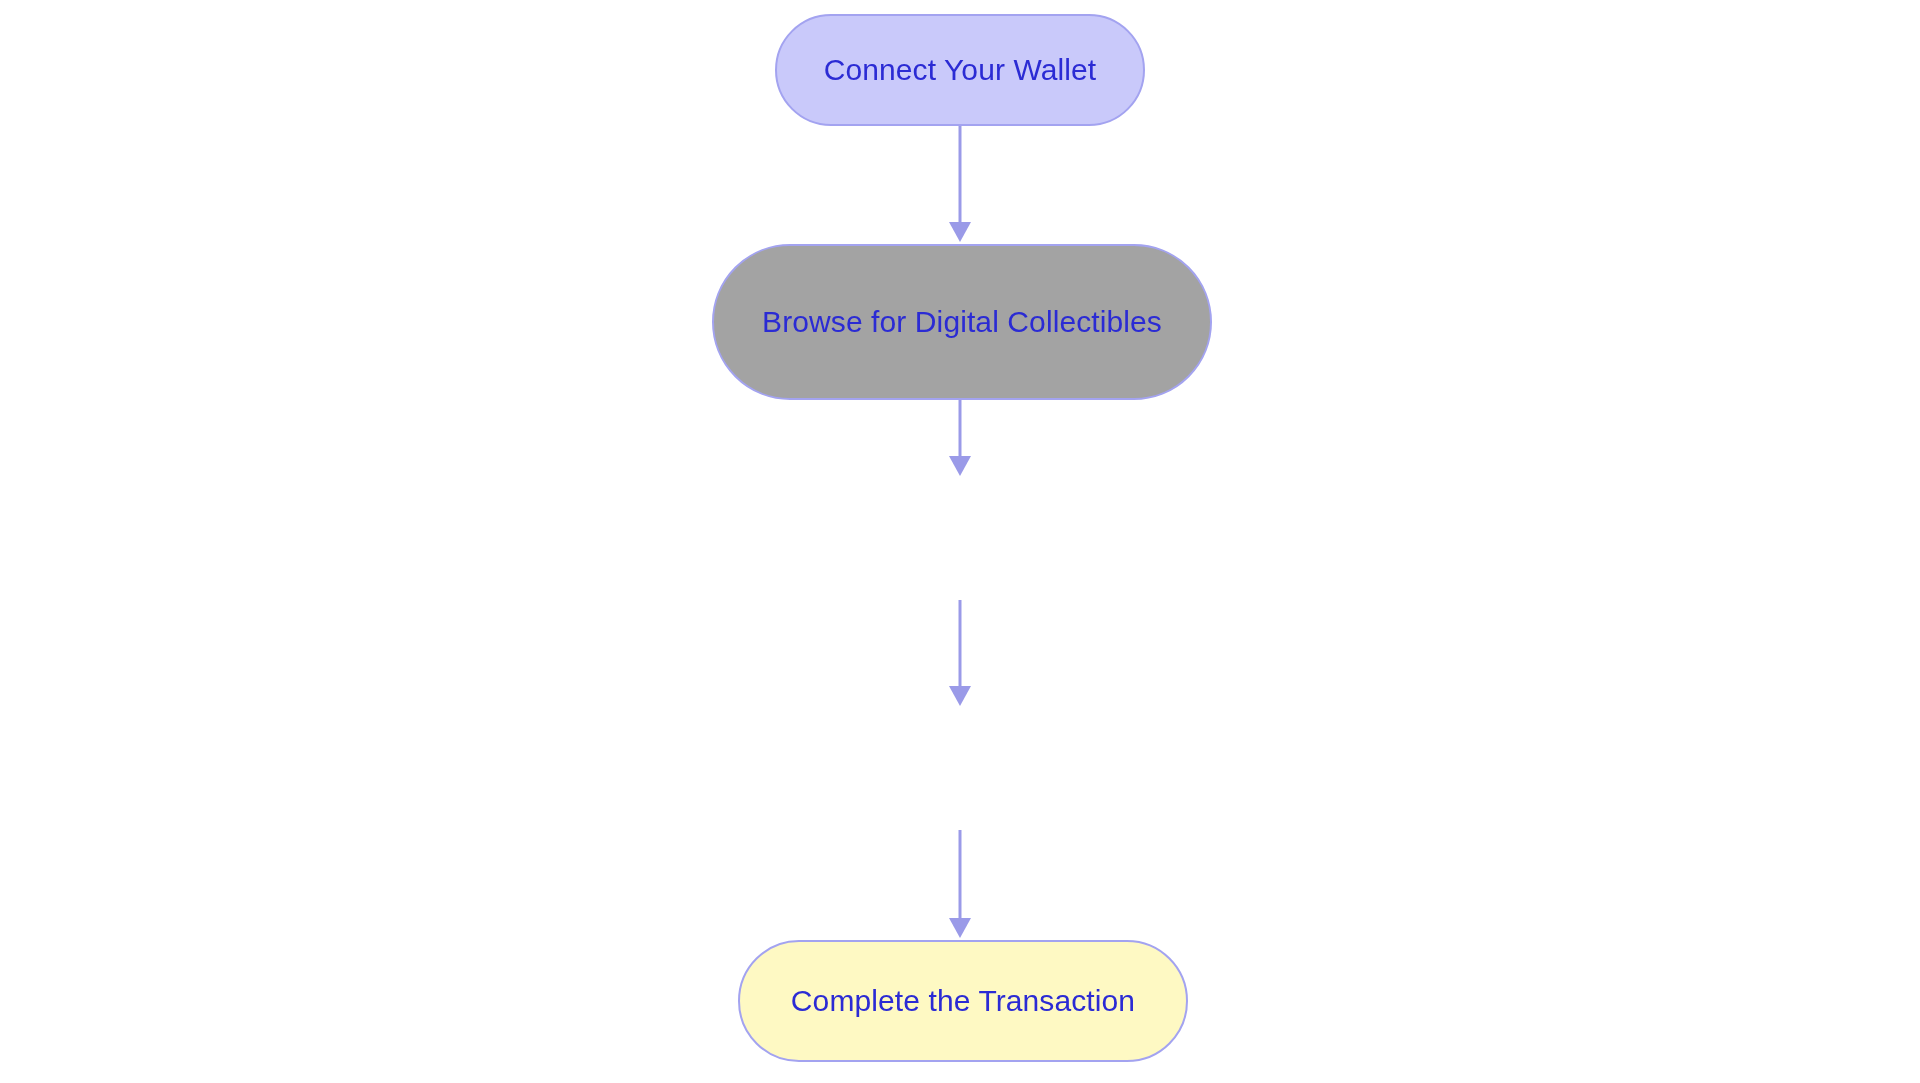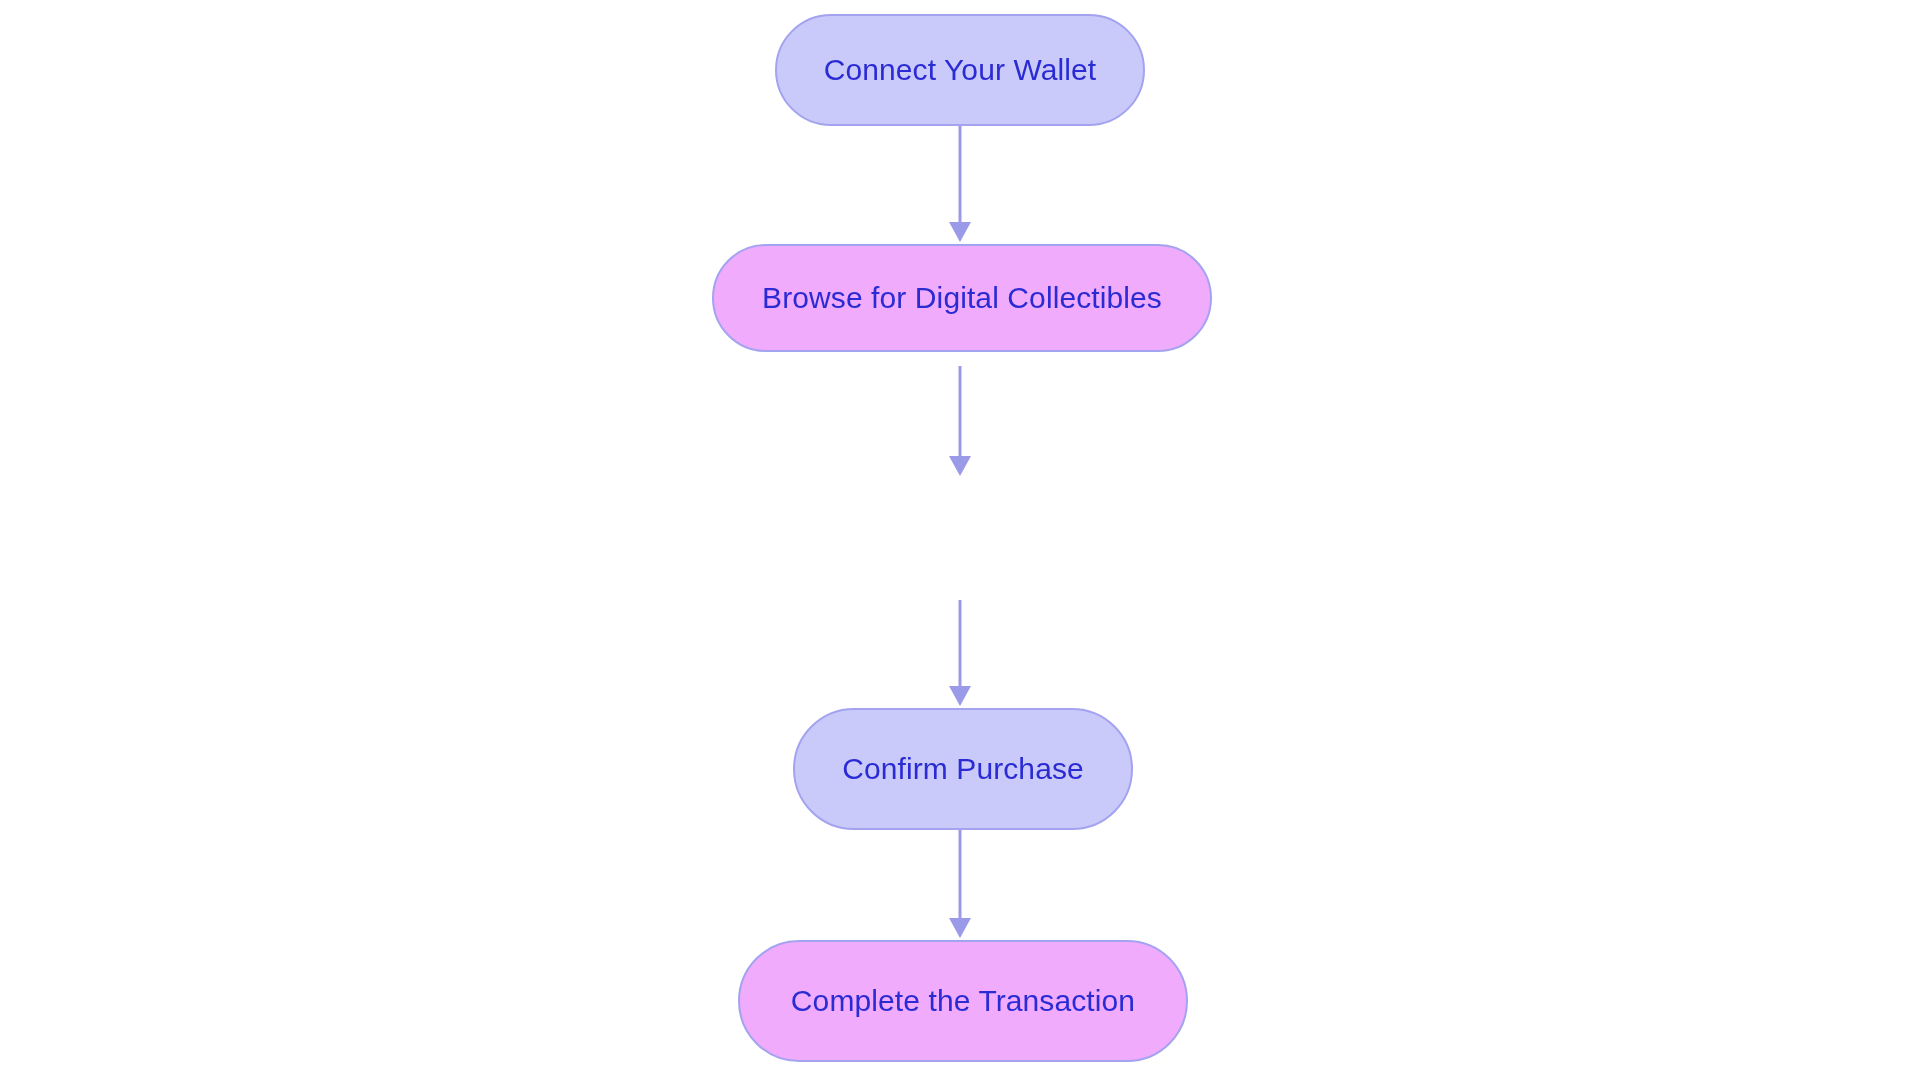--- a/index.html
+++ b/index.html
@@ -74,26 +74,23 @@
     <g>
       <line id="arrow-4-line" x1="960" y1="830" x2="960" y2="920" stroke="#9a9ae8" stroke-width="3"></line>
       <polygon id="arrow-4-head" points="949,918 971,918 960,938" fill="#9a9ae8"></polygon>
     </g>
   </svg>
 
   <div class="node" id="node-1" style="left: 775px; top: 14px; width: 370px; height: 112px; background: rgb(201, 201, 250); border-color: rgb(163, 163, 240); color: rgb(43, 43, 212);">
     <span class="node-label">Connect Your Wallet</span>
   </div>
 
-  <div class="node" id="node-2" style="left: 712px; top: 244px; width: 500px; height: 108px; background: #f0abfc; border-color: rgb(163, 163, 240); color: rgb(43, 43, 212);">
+  <div class="node" id="node-2" style="left: 712px; top: 244px; width: 500px; height: 156px; background: #a3a3a3; border-color: rgb(163, 163, 240); color: rgb(43, 43, 212);">
     <span class="node-label">Browse for Digital Collectibles</span>
   </div>
 
 
-  <div class="node" id="node-4" style="left: 793px; top: 708px; width: 340px; height: 122px; background: rgb(201, 201, 250); border-color: rgb(163, 163, 240); color: rgb(43, 43, 212);">
-    <span class="node-label">Confirm Purchase</span>
-  </div>
 
-  <div class="node" id="node-5" style="left: 738px; top: 940px; width: 450px; height: 122px; background: #f0abfc; border-color: rgb(163, 163, 240); color: rgb(43, 43, 212);">
+  <div class="node" id="node-5" style="left: 738px; top: 940px; width: 450px; height: 122px; background: #fef9c3; border-color: rgb(163, 163, 240); color: rgb(43, 43, 212);">
     <span class="node-label">Complete the Transaction</span>
   </div>
 
 </div>
 
 </body></html>

